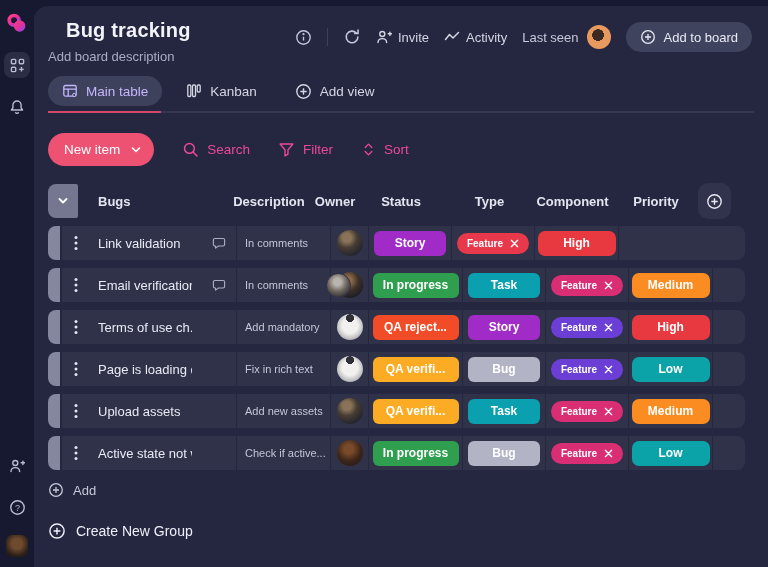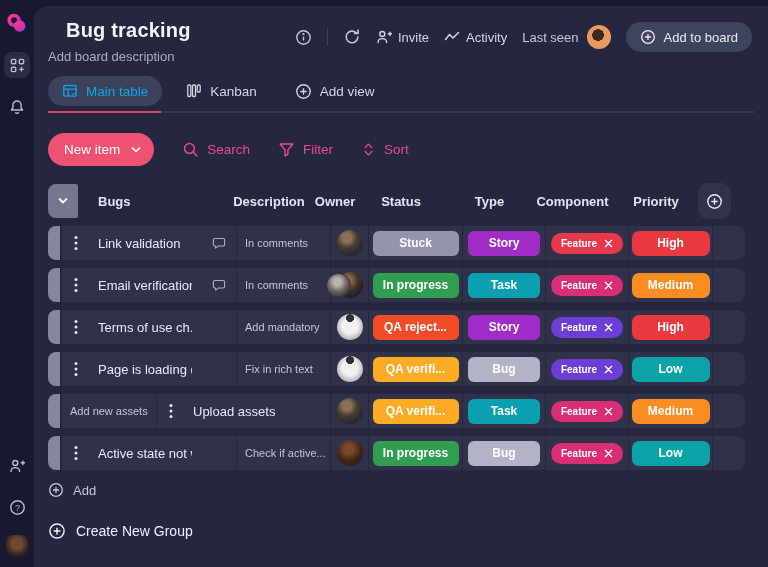--- a/index.html
+++ b/index.html
@@ -41,21 +41,21 @@
   .h-action { display:flex; align-items:center; gap:6px; color:#d3d5e3; font-size:13px; }
   .lastseen { display:flex; align-items:center; gap:8px; cursor:pointer; }
   .avatar-sm { width:24px; height:24px; border-radius:50%;
     background: radial-gradient(circle at 46% 42%, #3c2a22 0 30%, #e89a5e 31% 72%, #c97b3f 100%); }
   .add-board-btn { display:flex; align-items:center; gap:8px; background:#40435d; color:#e8eaf4;
     font-size:13px; height:30px; padding:0 14px; border-radius:16px; }
 
   
   .tabs { display:flex; align-items:center; gap:10px; margin-top:11px; height:32px; }
   .tab { display:flex; align-items:center; gap:8px; font-size:13.5px; color:#d4d6e4; padding:0 14px; height:30px; border-radius:15px; cursor:pointer; }
-  .tab.active { background:#3e415b; color:#0ea5e9; }
+  .tab.active { background:#3e415b; color:#c4b5fd; }
   .tabs-underline { height:2px; background:#34374f; margin:4px 14px 0 0; position:relative; }
   .active-seg { position:absolute; left:0; top:0; height:2px; width:113px; background:#d5476a; }
 
   
   .toolbar { display:flex; align-items:center; gap:28px; margin-top:20px; }
   .new-item { display:flex; align-items:center; gap:10px; background:#ed5272; color:#fff;
     font-size:13.5px; font-weight:400; height:33px; padding:0 12px 0 16px; border-radius:17px; }
   .tool { display:flex; align-items:center; gap:8px; color:#ec4899; font-size:13.5px; }
 
   
@@ -300,23 +300,20 @@
             <path d="M3.2 2.8h9.6c.9 0 1.6.7 1.6 1.6v5.4c0 .9-.7 1.6-1.6 1.6H7.4L4 13.9v-2.5h-.8c-.9 0-1.6-.7-1.6-1.6V4.4c0-.9.7-1.6 1.6-1.6z"></path>
           </svg>
         </span>
       </div>
       <div class="cell c-desc">
         <span class="ds">In comments</span>
       </div>
       <div class="cell c-owner">
         <span class="avatar photo-dark"></span>
       </div>
-      <div class="cell c-status">
-        <span class="badge b-status" style="background: rgb(147, 149, 173);">Stuck</span>
-      </div>
       <div class="cell c-type">
         <span class="badge b-type" style="background: rgb(160, 43, 198);">Story</span>
       </div>
       <div class="cell c-comp">
         <span class="pill" style="background: rgb(231, 57, 75);">
           <span class="pl">Feature</span>
           <svg width="9" height="9" viewBox="0 0 10 10" stroke="#fff" stroke-width="1.5" fill="none" stroke-linecap="round">
             <path d="M1.5 1.5l7 7M8.5 1.5l-7 7"></path>
           </svg>
         </span>
@@ -459,37 +456,37 @@
       <div class="cell c-pri">
         <span class="badge b-pri" style="background: rgb(11, 163, 168);">Low</span>
       </div>
       <div class="cell c-trail"></div>
     </div>
   </div>
 
   <div class="trow">
     <span class="strip" style="background: rgb(132, 135, 158);"></span>
     <div class="rowbody">
-      <div class="cell c-desc">
-        <span class="ds">Add new assets</span>
-      </div>
       <div class="cell c-name">
         <span class="kebab">
           <svg width="4" height="16" viewBox="0 0 4 16" fill="currentColor">
             <circle cx="2" cy="2.5" r="1.5"></circle>
                 <circle cx="2" cy="8" r="1.5"></circle>
                 <circle cx="2" cy="13.5" r="1.5"></circle>
           </svg>
         </span>
         <span class="nm">Upload assets</span>
         <span class="chat" style="visibility: hidden;">
           <svg width="14" height="14" viewBox="0 0 16 16" stroke="currentColor" stroke-width="1.3" fill="none" stroke-linejoin="round">
             <path d="M3.2 2.8h9.6c.9 0 1.6.7 1.6 1.6v5.4c0 .9-.7 1.6-1.6 1.6H7.4L4 13.9v-2.5h-.8c-.9 0-1.6-.7-1.6-1.6V4.4c0-.9.7-1.6 1.6-1.6z"></path>
           </svg>
         </span>
+      </div>
+      <div class="cell c-desc">
+        <span class="ds">Add new assets</span>
       </div>
       <div class="cell c-owner">
         <span class="avatar photo-dark"></span>
       </div>
       <div class="cell c-status">
         <span class="badge b-status" style="background: rgb(251, 171, 36);">QA verifi...</span>
       </div>
       <div class="cell c-type">
         <span class="badge b-type" style="background: rgb(10, 160, 176);">Task</span>
       </div>

